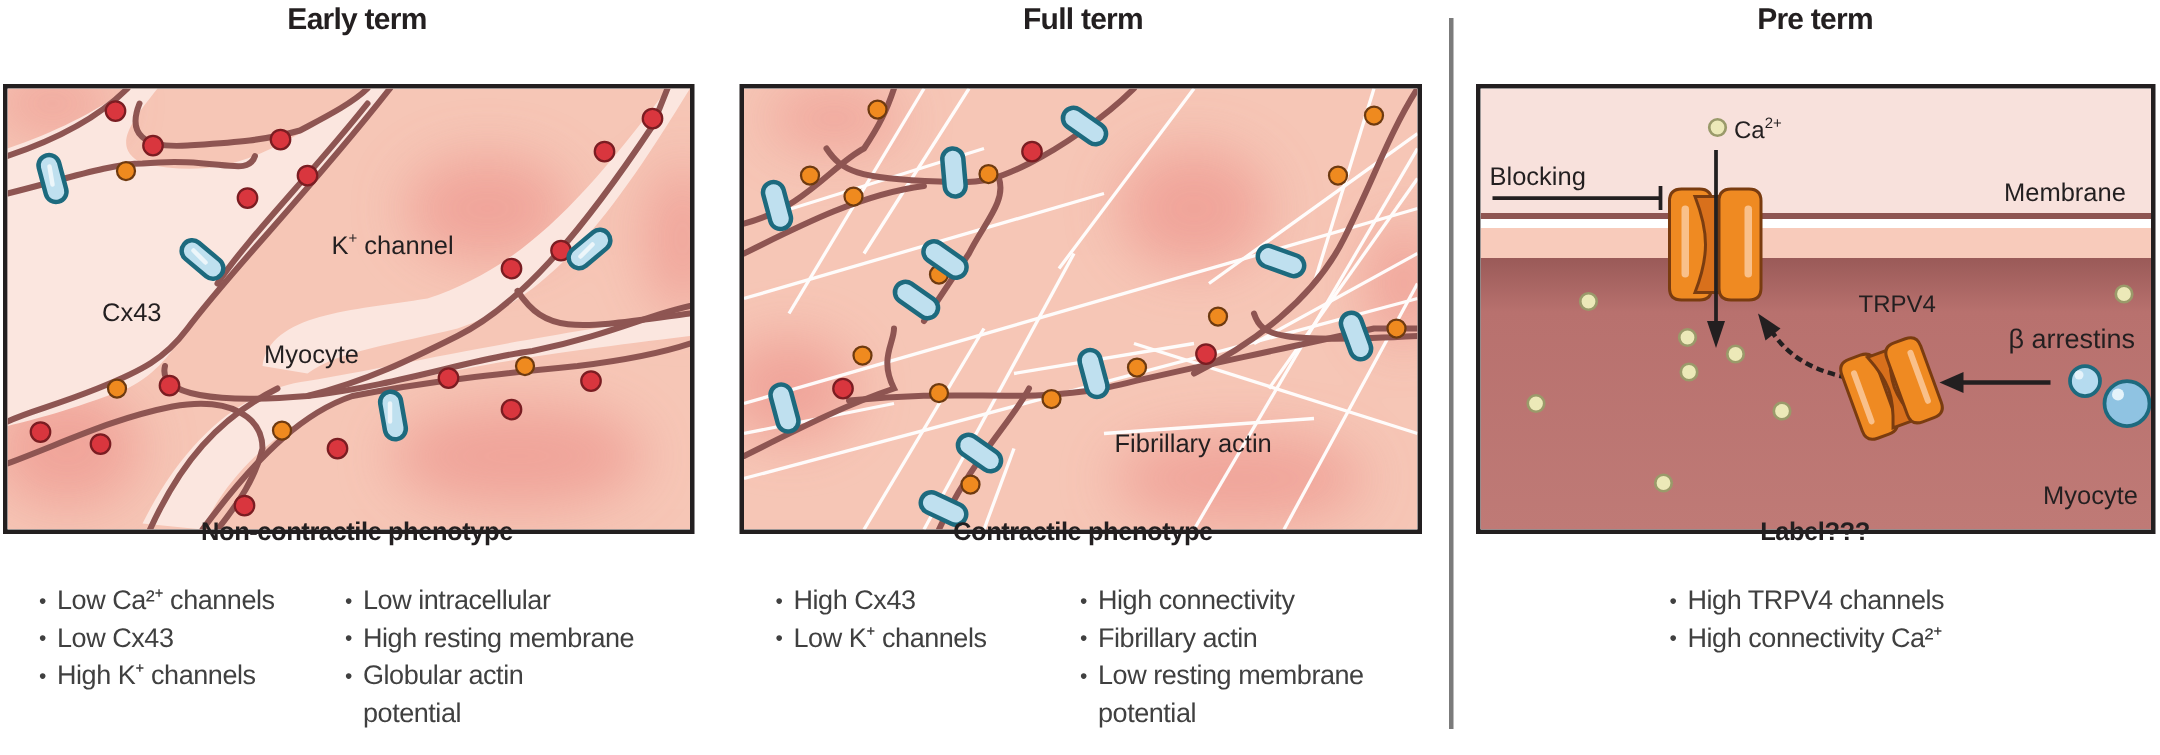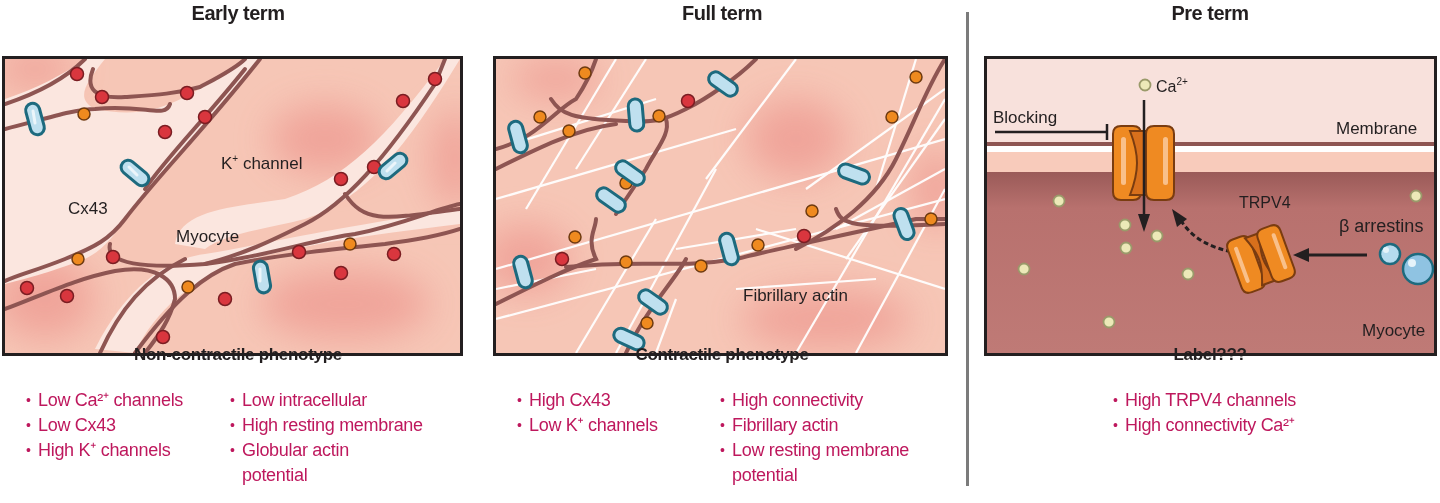--- a/index.html
+++ b/index.html
@@ -1,21 +1,21 @@
 <!DOCTYPE html>
 <html><head>
 <meta charset="utf-8">
 <style>
   html, body { margin: 0; padding: 0; background: #ffffff; }
   body { width: 1440px; height: 503px; position: relative; overflow: hidden; font-family: "Liberation Sans", sans-serif; color: #231f20; }
   .title { position: absolute; top: 2px; font-weight: bold; font-size: 20px; text-align: center; letter-spacing: -0.5px; }
   .panel { position: absolute; top: 56px; border: 3px solid #231f20; box-sizing: border-box; overflow: hidden; }
   .panel svg { display: block; }
   .subtitle { position: absolute; top: 345px; font-weight: bold; font-size: 17px; text-align: center; letter-spacing: -0.3px; }
-  .list { position: absolute; top: 388px; font-size: 18px; line-height: 25px; letter-spacing: -0.3px; color: #be185d; }
+  .list { position: absolute; top: 388px; font-size: 18px; line-height: 25px; letter-spacing: -0.3px; color: #404040; }
   .list ul { list-style: none; margin: 0; padding: 0; }
   .list li { position: relative; padding-left: 12px; }
   .list li::before { content: "•"; position: absolute; left: 0; top: 0; font-size: 14px; }
   .list li.cont { padding-left: 12px; }
   .list li.cont::before { content: ""; }
   .divider { position: absolute; left: 966px; top: 12px; width: 3px; height: 474px; background: #7b7b7b; }
   .lbl { font-family: "Liberation Sans", sans-serif; fill: #231f20; }
 </style>
 </head>
 <body>

